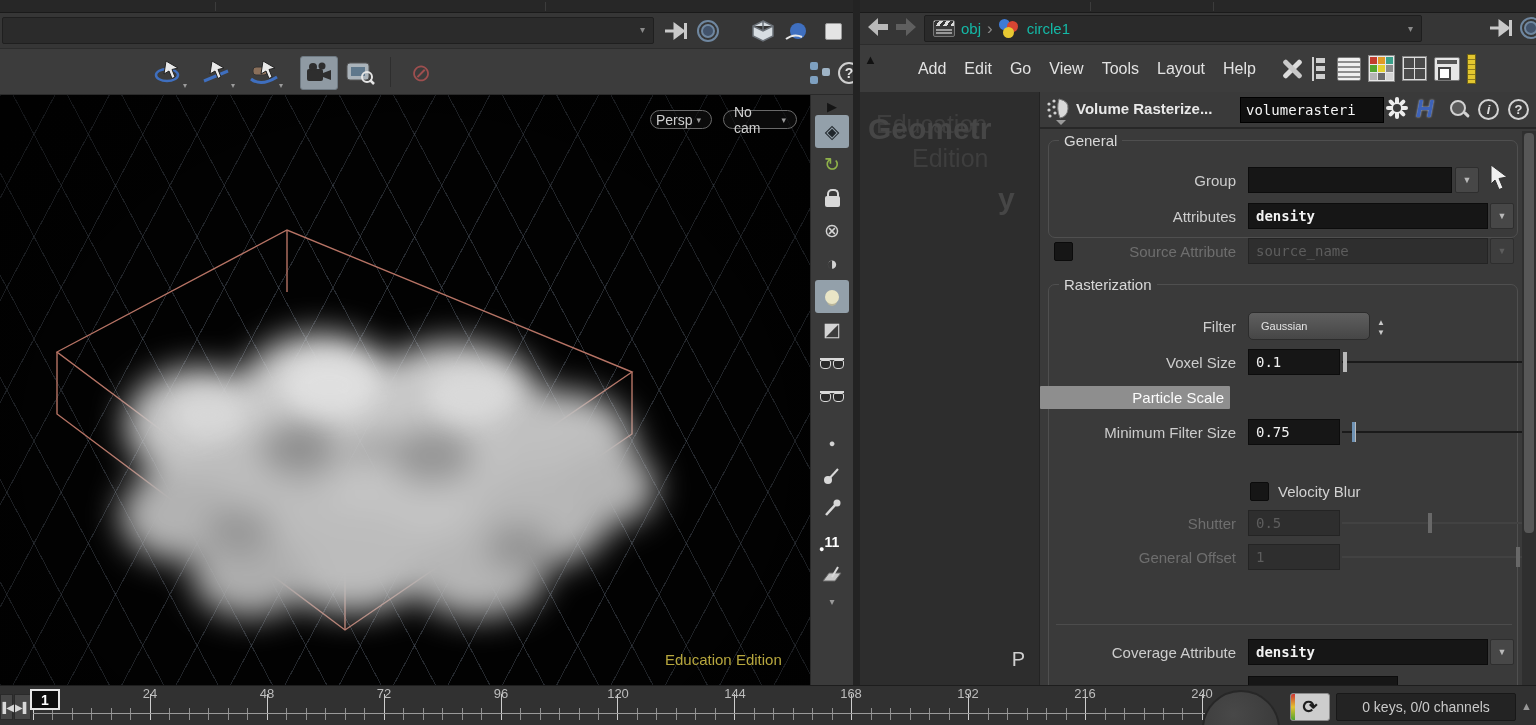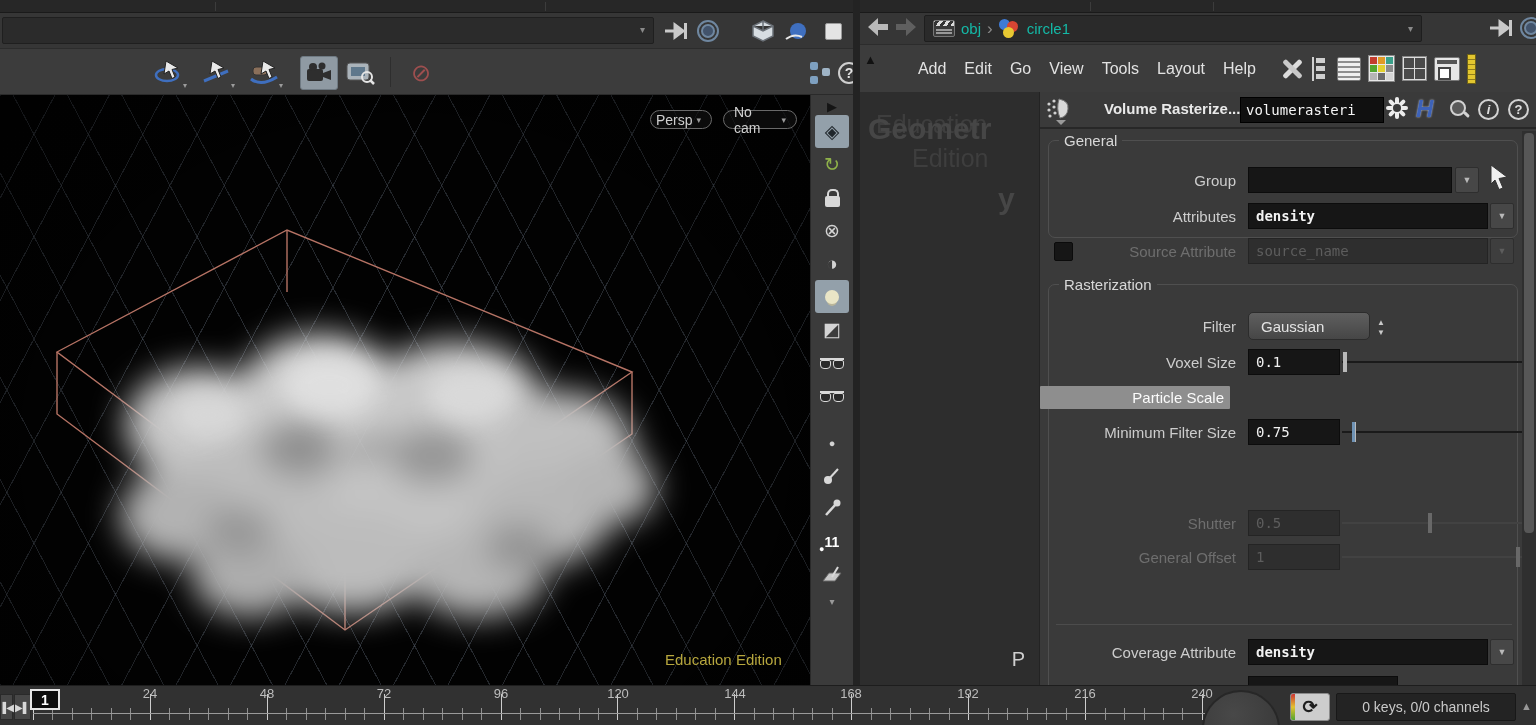--- a/index.html
+++ b/index.html
@@ -116,21 +116,21 @@
   .wm { position:absolute; color:#3e3e3e; }
   #wm-edu1 { left:16px; top:18px; font-size:25px; }
   #wm-edu2 { left:52px; top:52px; font-size:25px; }
   #wm-geo1 { left:8px; top:20px; font-size:30px; font-weight:bold; color:#464646; }
   #wm-geo2 { left:138px; top:90px; font-size:30px; font-weight:bold; color:#464646; }
   #net-p { position:absolute; right:14px; bottom:14px; font-size:20px; color:#cfcfcf; }
 
   
   #params { left:1040px; top:92px; width:496px; height:593px; background:#3a3a3a; overflow:hidden; }
   #p-header { position:absolute; left:0; top:0; width:496px; height:37px; border-bottom:2px solid #272727; }
-  #p-title { position:absolute; left:36px; top:8px; font-weight:bold; font-size:15px; color:#e9e9e9;margin-left:28px; }
+  #p-title { position:absolute; left:36px; top:8px; font-weight:bold; font-size:15px; color:#e9e9e9; }
   #p-name {
     position:absolute; left:200px; top:5px; width:144px; height:26px; background:#101010;
     color:#f5f5f5; font-family:"DejaVu Sans Mono",monospace; font-size:14px; border:1px solid #000;
     display:flex; align-items:center; padding:0 5px; overflow:hidden; white-space:nowrap;
   }
   .gearic { position:relative; width:22px; height:22px; }
   .gearic i { position:absolute; left:9px; top:0; width:4px; height:22px; background:#ececec; border-radius:2px; }
   .gearic i:nth-child(2){ transform:rotate(45deg); } .gearic i:nth-child(3){ transform:rotate(90deg); } .gearic i:nth-child(4){ transform:rotate(135deg); }
   .gearic::after { content:""; position:absolute; left:7px; top:7px; width:8px; height:8px; background:#3a3a3a; border-radius:50%; }
   #h-logo { position:absolute; left:332px; top:3px; font-size:24px; font-weight:900; font-style:italic; color:#3d62b8; text-shadow:0 0 2px #cfd8ee; }
@@ -150,21 +150,21 @@
     position:absolute; height:26px; background:#161616; border:1px solid #0c0c0c;
     color:#f2f2f2; font-family:"DejaVu Sans Mono",monospace; font-size:14px;
     display:flex; align-items:center; padding:0 7px; white-space:nowrap; overflow:hidden;
   }
   .pfield.bold { font-weight:bold; }
   .pfield.dim { background:#2e2e2e; border-color:#242424; color:#5d5d5d; }
   .ddbtn { position:absolute; width:24px; height:26px; background:#474747; border:1px solid #2e2e2e; border-radius:2px; color:#b9b9b9; font-size:9px; display:flex; align-items:center; justify-content:center; }
   .ddbtn.dim { background:#3e3e3e; color:#5d5d5d; }
   .combo-btn {
     position:absolute; height:28px; background:linear-gradient(#5f5f5f,#464646); border:1px solid #2c2c2c; border-radius:5px;
-    color:#e3e3e3; font-size:15px; display:flex; align-items:center; padding:0 12px;
+    color:#e3e3e3; font-size:11px; display:flex; align-items:center; padding:0 12px;
   }
   .spinner { position:absolute; width:16px; display:flex; flex-direction:column; align-items:center; gap:1px; color:#c9c9c9; font-size:8px; }
   .chk { position:absolute; width:19px; height:19px; background:#161616; border:1px solid #0b0b0b; border-radius:2px; }
   .slider { position:absolute; height:26px; }
   .slider .track { position:absolute; left:0; right:0; top:12px; height:2px; background:#1a1a1a; }
   .slider.dim .track { background:#424242; }
   .slider .thumb { position:absolute; top:3px; width:4px; height:20px; background:#b9b9b9; }
   .slider.dim .thumb { background:#686868; }
   .slider .thumb.blue { border-left:3px solid #6f93b5; }
   .psep { position:absolute; height:1px; background:#4c4c4c; }
@@ -543,20 +543,24 @@
       <span class="plabel hl">Particle Scale</span>
     </div>
     <div class="prow" style="left:0;top:326px;width:496px">
       <span class="plabel">Minimum Filter Size</span>
       <span class="pfield" style="left:208px;width:92px">0.75</span>
       <span class="slider" style="left:302px;width:180px">
           <span class="track"></span>
           <span class="thumb blue" style="left:10px"></span>
         </span>
     </div>
+    <div class="prow" style="left:0;top:385px;width:496px">
+      <span class="chk" style="left:210px"></span>
+      <span style="position:absolute;left:238px;font-size:15px;color:#d2d2d2">Velocity Blur</span>
+    </div>
     <div class="prow" style="left:0;top:417px;width:496px">
       <span class="plabel dim">Shutter</span>
       <span class="pfield dim" style="left:208px;width:92px">0.5</span>
       <span class="slider dim" style="left:302px;width:180px">
           <span class="track"></span>
           <span class="thumb" style="left:86px"></span>
         </span>
     </div>
     <div class="prow" style="left:0;top:451px;width:496px">
       <span class="plabel dim">General Offset</span>

